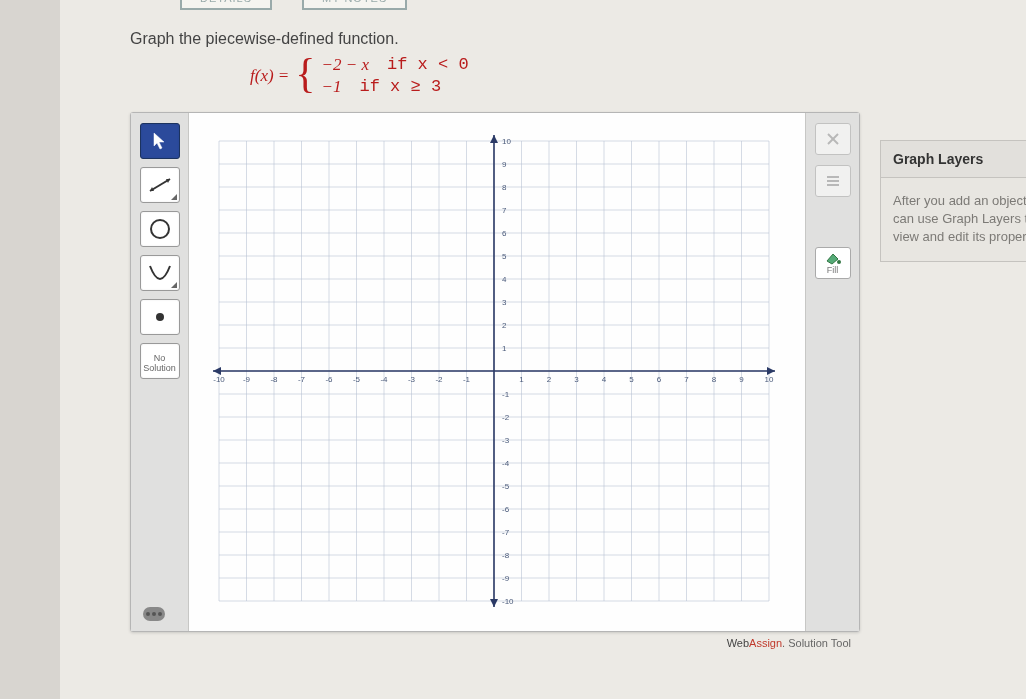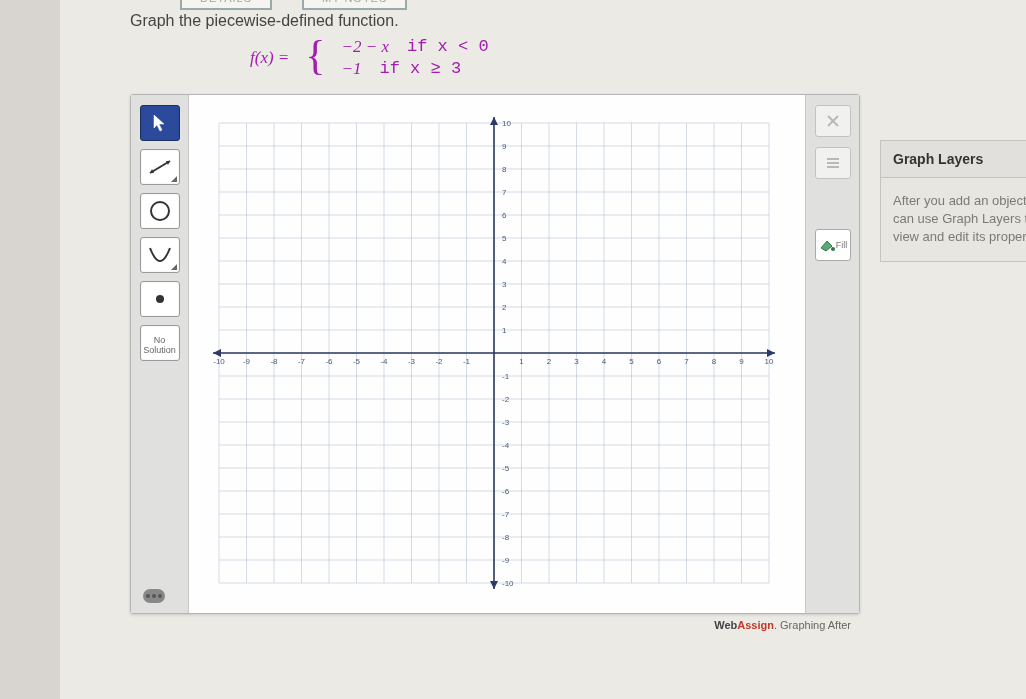--- a/index.html
+++ b/index.html
@@ -11,36 +11,36 @@
     overflow: hidden;
     position: relative;
   }
   .page {
     position: absolute;
     left: 60px;
     top: 0;
     width: 966px;
     height: 699px;
     background: #eceae5;
-    padding: 12px 0 0 70px;
+    padding: 30px 0 0 70px;
   }
   .instruction {
     font-size: 16px;
     color: #444;
     margin-bottom: 6px;
   }
   .equation-row {
     font-family: 'Times New Roman', serif;
     font-style: italic;
-    color: #a21caf;
+    color: #b91c1c;
     font-size: 17px;
     margin: 6px 0 14px 120px;
     display: flex;
     align-items: center;
-    gap: 16px;
+    gap: 6px;
   }
   .brace {
     font-size: 42px;
     font-style: normal;
     line-height: 0.7;
     position: relative;
     top: -2px;
   }
   .pieces { display: inline-block; }
   .piece { display: flex; gap: 18px; line-height: 1.3; }
@@ -120,35 +120,35 @@
     width: 36px;
     height: 32px;
     background: #fff;
     border: 1px solid #aaa;
     border-radius: 3px;
     font-size: 9px;
     color: #777;
     display: flex;
     align-items: center;
     justify-content: center;
-    flex-direction: row;
+    flex-direction: column;
     cursor: pointer;
     opacity: .55;
   }
   .right-btn.fill { opacity: 1; }
   .right-btn .fill-icon svg { display:block; }
   .footer-branding {
     position: absolute;
     bottom: -18px;
     right: 8px;
     font-size: 11px;
     color: #666;
   }
-  .footer-branding .wa-w { color: #444; font-weight: bold; }
-  .footer-branding .wa-a { color: #c0392b; font-weight: bold; }
+  .footer-branding .wa-w { color: #444; font-weight: normal; }
+  .footer-branding .wa-a { color: #c0392b; font-weight: normal; }
 
   .side-panel {
     position: absolute;
     left: 820px;
     top: 140px;
     width: 190px;
   }
   .panel-header {
     background: #e2e0dc;
     border: 1px solid #c5c3bf;
@@ -377,21 +377,21 @@
           <svg width="18" height="14">
               <path d="M3 10 L9 3 L14 8 L8 13 Z" fill="#5a7" stroke="#374" stroke-width="1"></path>
               <circle cx="15" cy="11" r="2" fill="#374"></circle>
             </svg>
         </span>
         <span>Fill</span>
       </div>
     </div>
 
     <div class="footer-branding">
-      <span class="wa-w">Web</span><span class="wa-a">Assign</span><span>. Graphing After</span>
+      <span class="wa-w">Web</span><span class="wa-a">Assign</span><span>. Solution Tool</span>
     </div>
   </div>
 
   <div class="side-panel">
     <div class="panel-header">Graph Layers</div>
     <div class="panel-body">After you add an object, you can use Graph Layers to view and edit its properties.</div>
   </div>
 
 </div>
 

